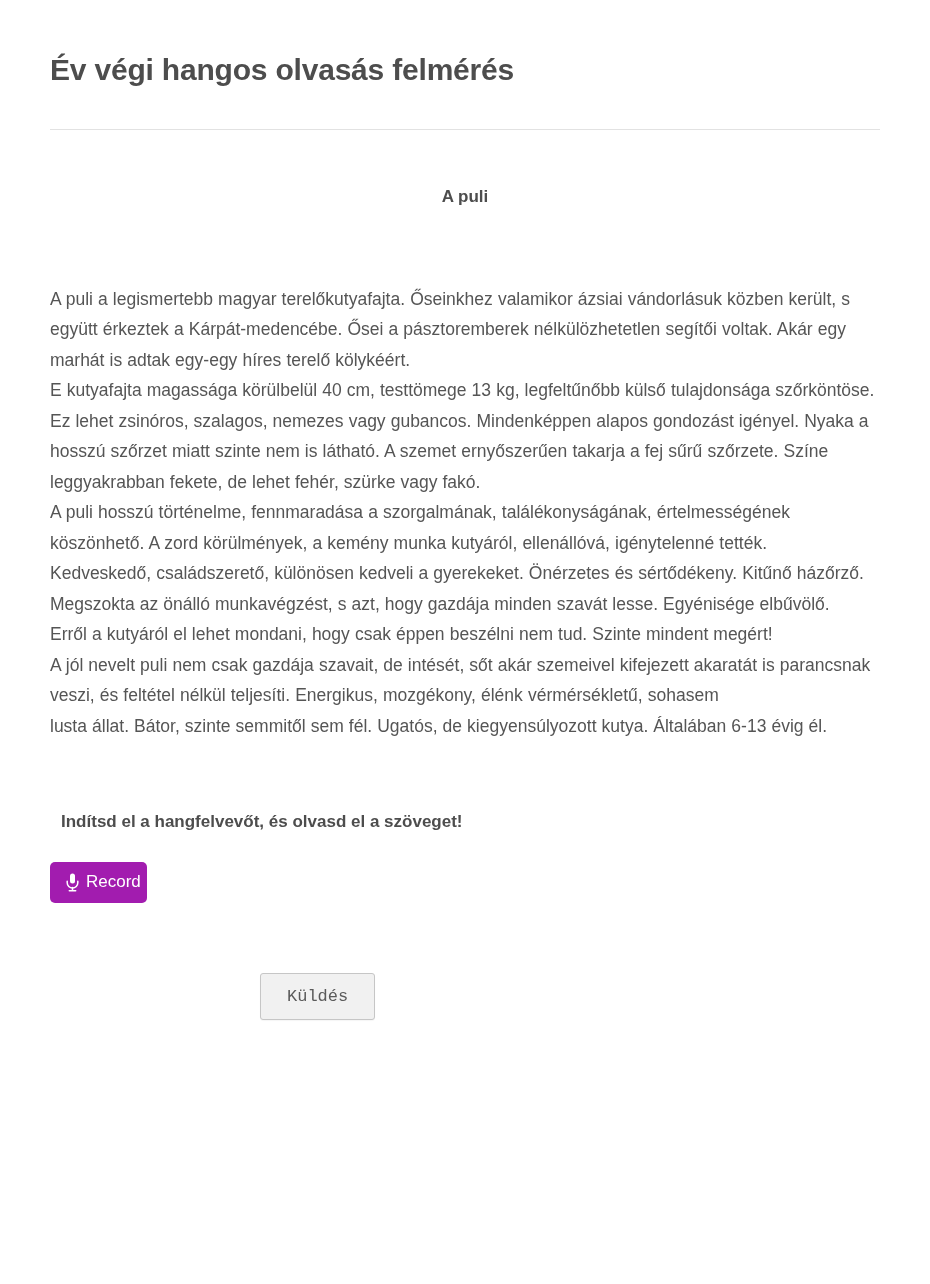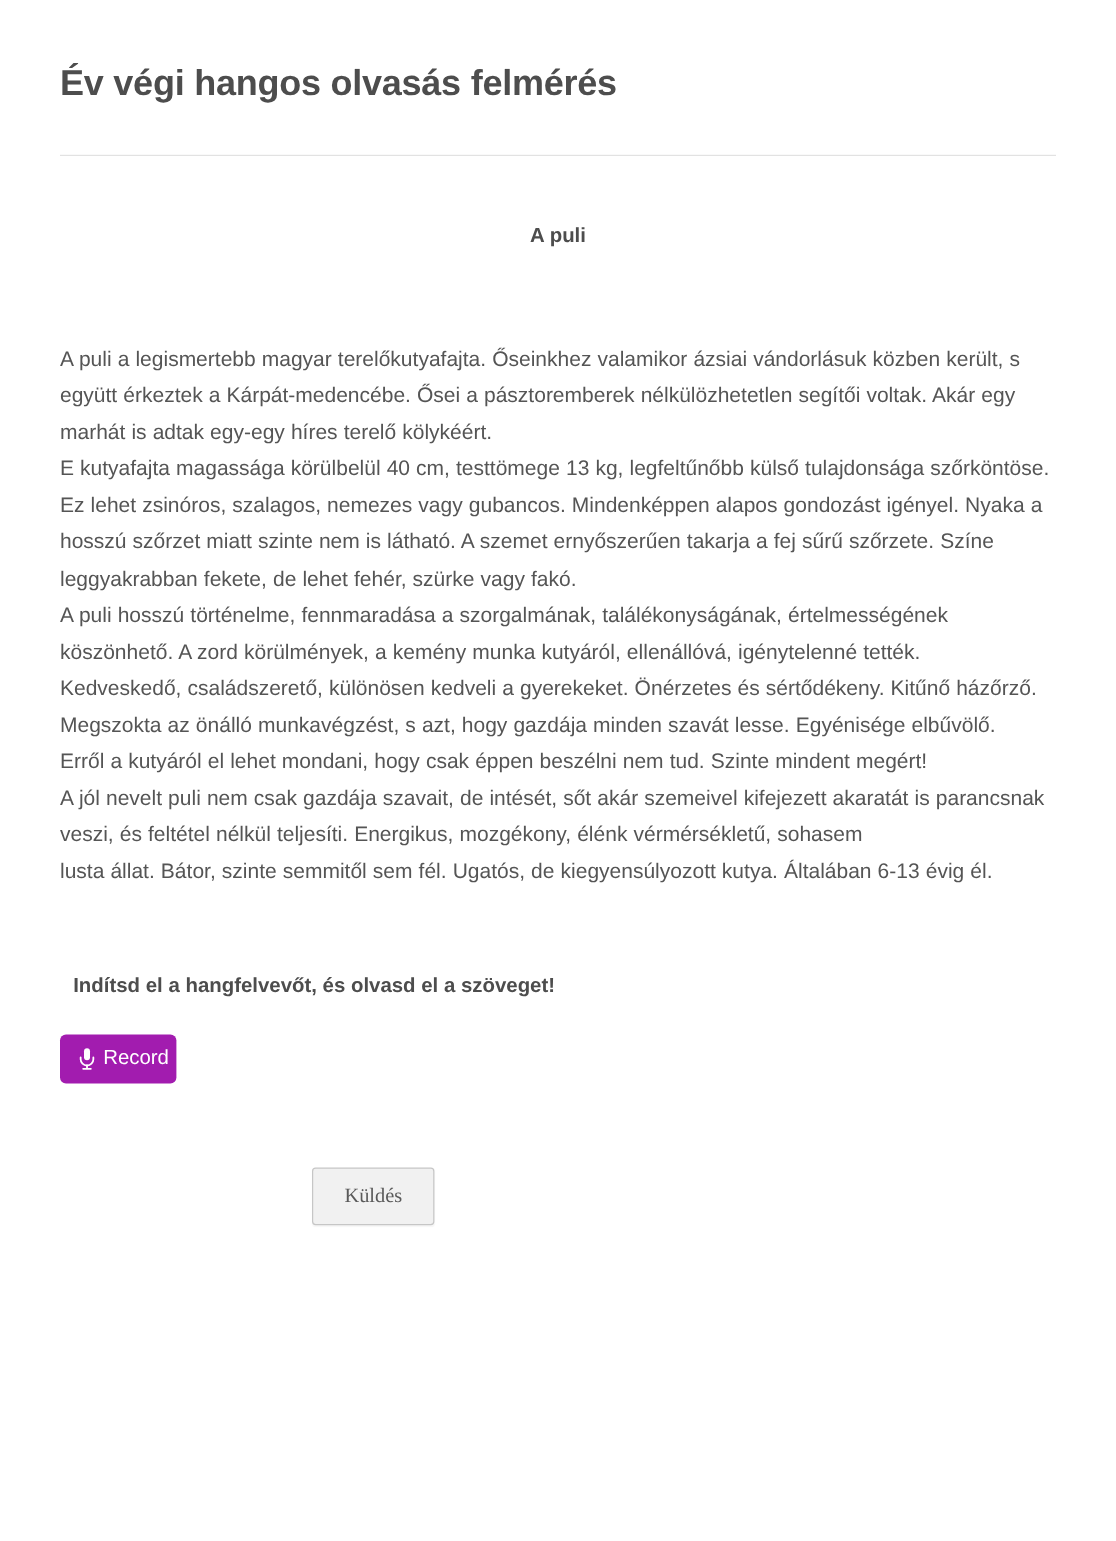--- a/index.html
+++ b/index.html
@@ -121,21 +121,21 @@
     display: flex;
     justify-content: flex-start;
     padding-left: 210px;
   }
 
   .submit-button {
     background: #f1f1f1;
     border: 1px solid #c6c6c6;
     border-radius: 3px;
     color: #5a5a5a;
-    font-family: Liberation Serif, serif;
+    font-family: Liberation Mono, monospace;
     font-size: 17px;
     padding: 13px 26px;
     cursor: pointer;
     box-shadow: 0 1px 1px rgba(0,0,0,0.04);
   }
 </style>
 </head>
 <body>
 
 <div class="page">

